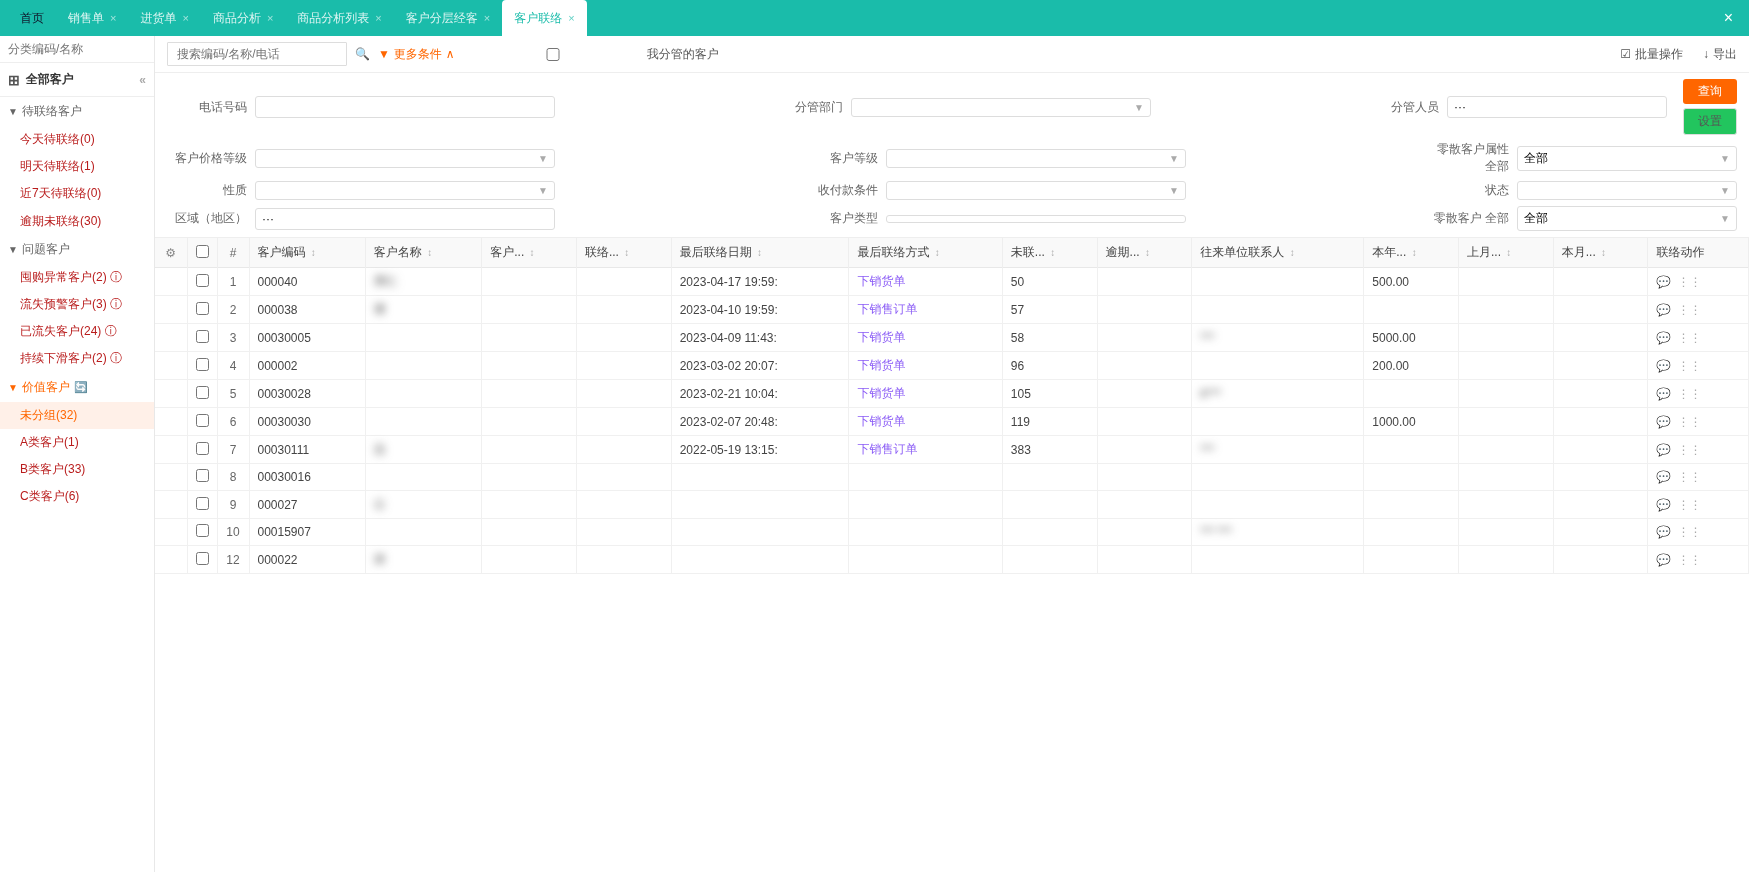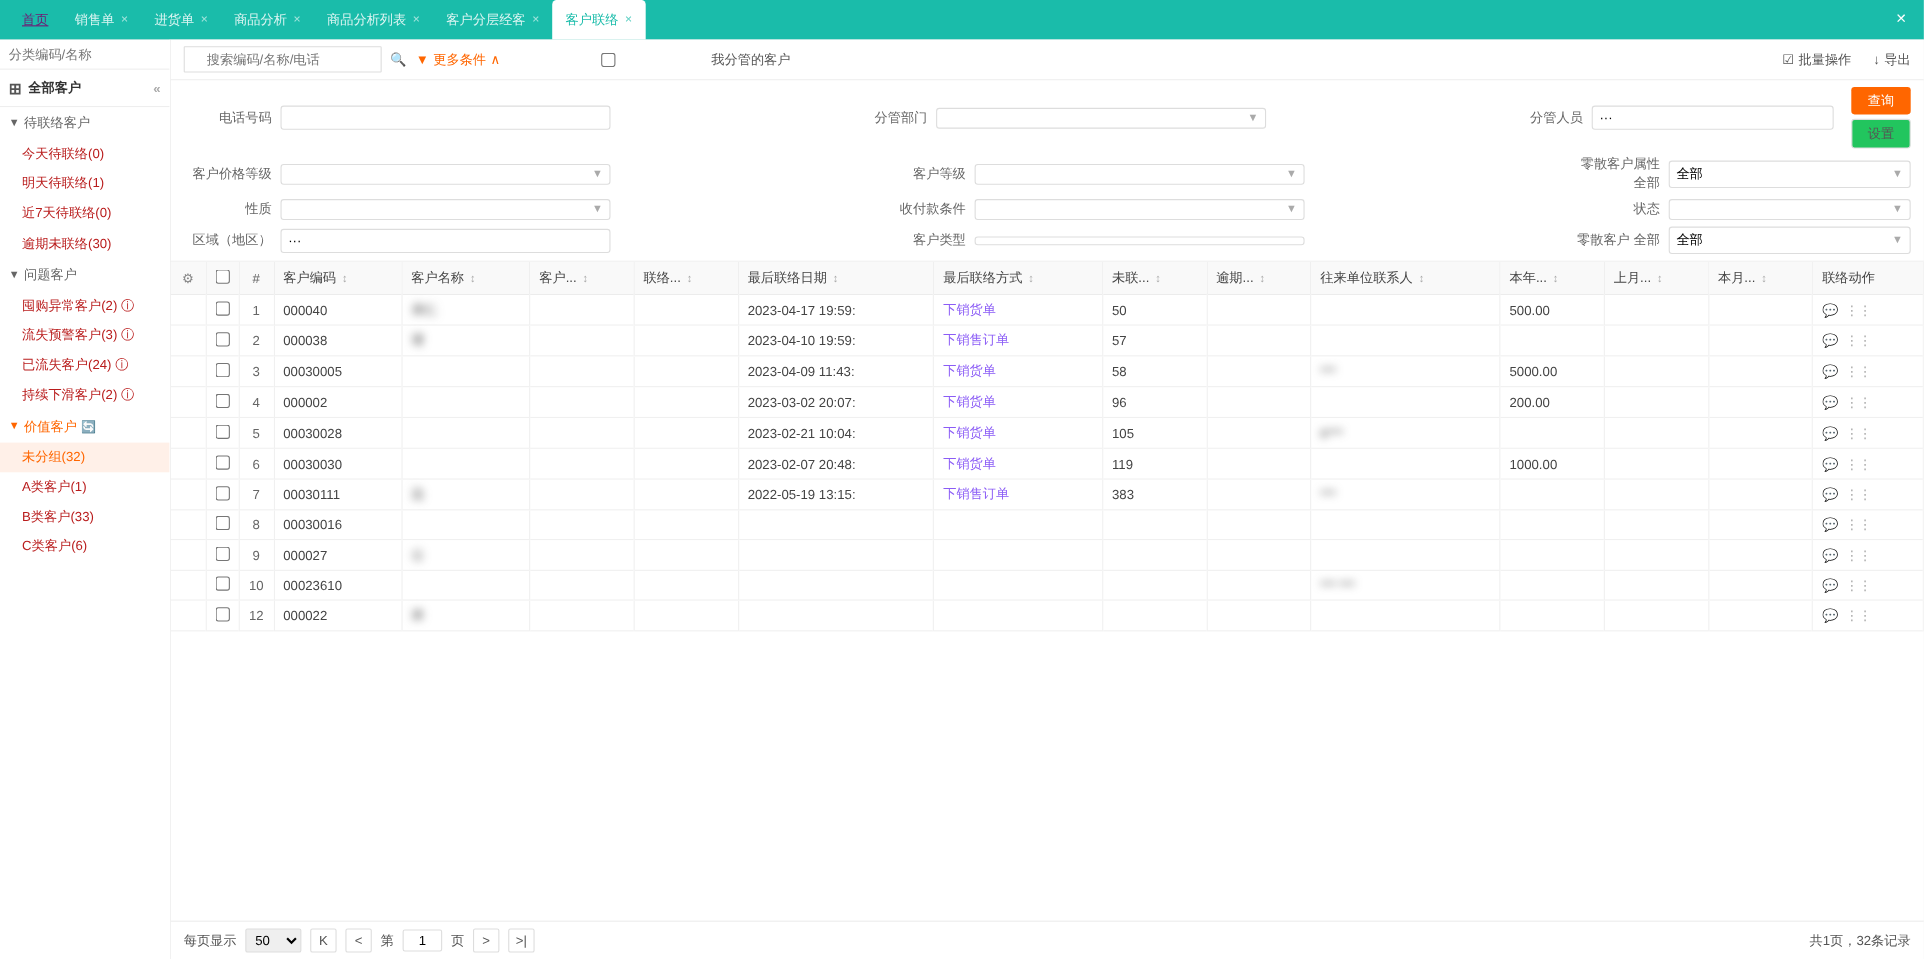--- a/index.html
+++ b/index.html
@@ -28,24 +28,23 @@
       background: #fff;
       color: #1abcaa;
       border-radius: 4px 4px 0 0;
     }
     .nav-tab .close-x {
       margin-left: 6px;
       font-size: 11px;
       opacity: 0.7;
     }
     .nav-home {
-      color: #701a75;
+      color: #0f172a;
       padding: 0 12px;
       cursor: pointer;
-      text-decoration: underline;
     }
     .nav-spacer { flex: 1; }
     .nav-close {
       color: white;
       cursor: pointer;
       font-size: 16px;
       padding: 0 8px;
     }
 
     
@@ -132,21 +131,21 @@
       background: #fff;
       padding: 6px 12px;
       border-bottom: 1px solid #eee;
       display: flex;
       align-items: center;
       gap: 8px;
     }
     .filter-bar input {
       border: 1px solid #ddd;
       border-radius: 1px;
-      padding: 4px 20px;
+      padding: 4px 9px;
       font-size: 12px;
       outline: none;
       width: 180px;
     }
     .filter-btn {
       display: flex;
       align-items: center;
       gap: 4px;
       color: #f60;
       cursor: pointer;
@@ -751,21 +750,21 @@
         <div class="action-icons">
           <span title="联络">💬</span>
           <span title="更多">⋮⋮</span>
         </div>
       </td>
     </tr>
             <tr>
       <td class="gear-cell"></td>
       <td class="checkbox-cell"><input type="checkbox" style=""></td>
       <td class="row-num">10</td>
-      <td>00023610</td>
+      <td>00015907</td>
       <td><span style="filter:blur(4px);"></span></td>
       <td></td>
       <td></td>
       <td></td>
       <td></td>
       <td></td>
       <td></td>
       <td><span style="filter:blur(4px);">***  ***</span></td>
       <td></td>
       <td></td>
@@ -797,29 +796,14 @@
         <div class="action-icons">
           <span title="联络">💬</span>
           <span title="更多">⋮⋮</span>
         </div>
       </td>
     </tr>
           </tbody>
       </table>
     </div>
 
-    <div class="table-footer">
-      <span>每页显示</span>
-      <select class="perpage-select">
-        <option>50</option>
-        <option>100</option>
-      </select>
-      <span class="page-btn">K</span>
-      <span class="page-btn">&lt;</span>
-      <span>第</span>
-      <input class="page-input" type="text" value="1" style="">
-      <span>页</span>
-      <span class="page-btn">&gt;</span>
-      <span class="page-btn">&gt;|</span>
-      <span class="pagination-info">共1页，32条记录</span>
-    </div>
   </div>
 </div>
 
 </body></html>

